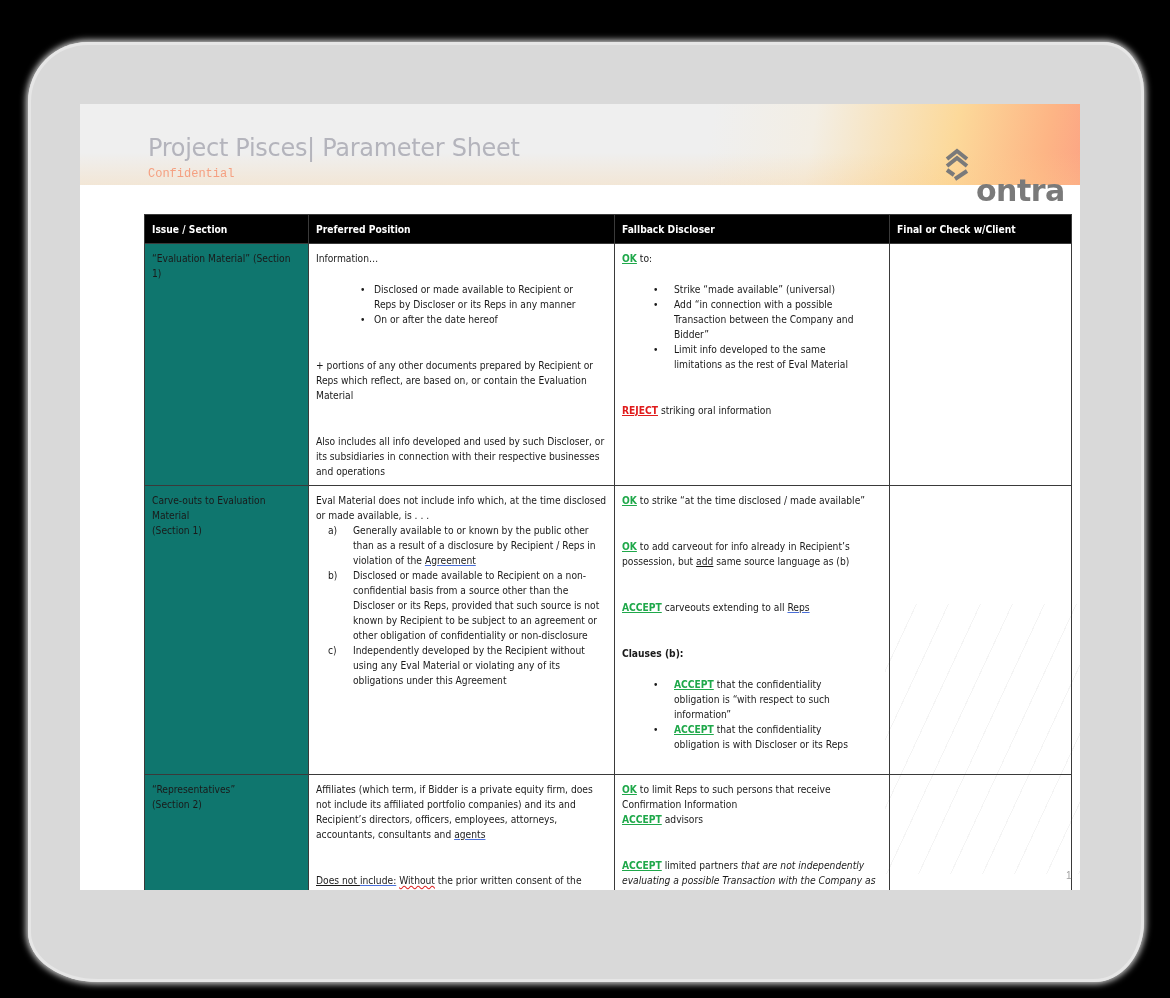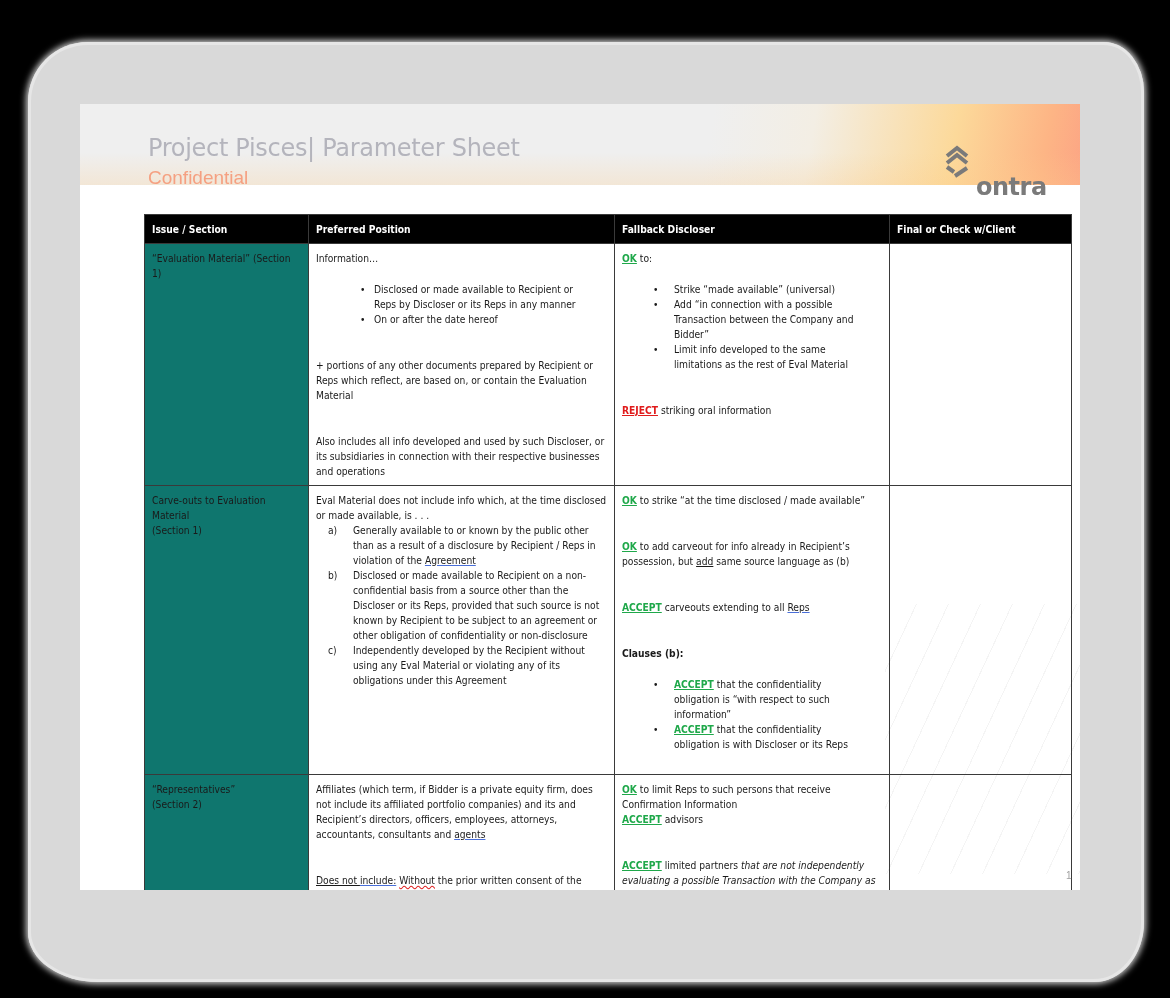--- a/index.html
+++ b/index.html
@@ -23,27 +23,27 @@
     .header-band::after {
       content: ""; position: absolute; left: 0; top: 0; right: 0; bottom: 0;
       background: linear-gradient(180deg, rgba(239,239,239,0.0) 0%, rgba(239,239,239,0) 60%, rgba(253,205,140,0.25) 100%);
     }
     .doc-title {
       position: absolute; left: 68px; top: 30px;
       font-size: 24px; color: #b4b4bc; font-family: "DejaVu Sans", sans-serif; letter-spacing: -0.3px;
     }
     .doc-sub {
       position: absolute; left: 68px; top: 63px;
-      font-size: 19px; color: #f5a081; font-family: Liberation Sans, sans-serif;
+      font-size: 12px; color: #f5a081; font-family: Liberation Mono, monospace;
     }
     .logo {
       position: absolute; left: 864px; top: 22px; display: flex; align-items: center; gap: 6px;
     }
     .logo-text {
-      font-family: "DejaVu Sans", sans-serif; font-weight: bold; font-size: 24px; color: #7a7a7a; letter-spacing: -0.5px; margin-top: 47px;
+      font-family: "DejaVu Sans", sans-serif; font-weight: bold; font-size: 30px; color: #7a7a7a; letter-spacing: -0.5px; margin-top: 47px;
     }
     .watermark {
       position: absolute; left: 805px; top: 500px; width: 200px; height: 270px;
       background-image: repeating-linear-gradient(115deg, rgba(200,200,200,0.0) 0 28px, rgba(225,225,225,0.6) 28px 29px);
       opacity: 0.6;
     }
     .page-num {
       position: absolute; left: 986px; top: 766px; font-size: 10px; color: #a0a0a0;
     }
 

